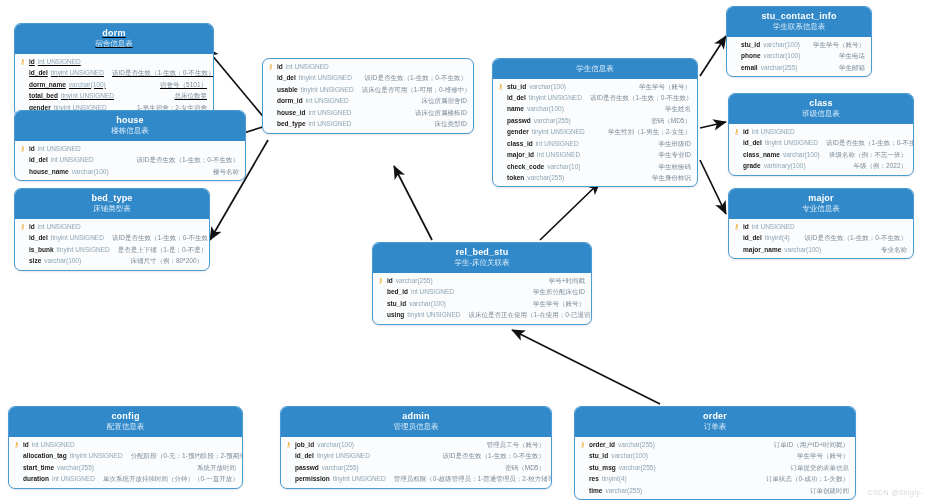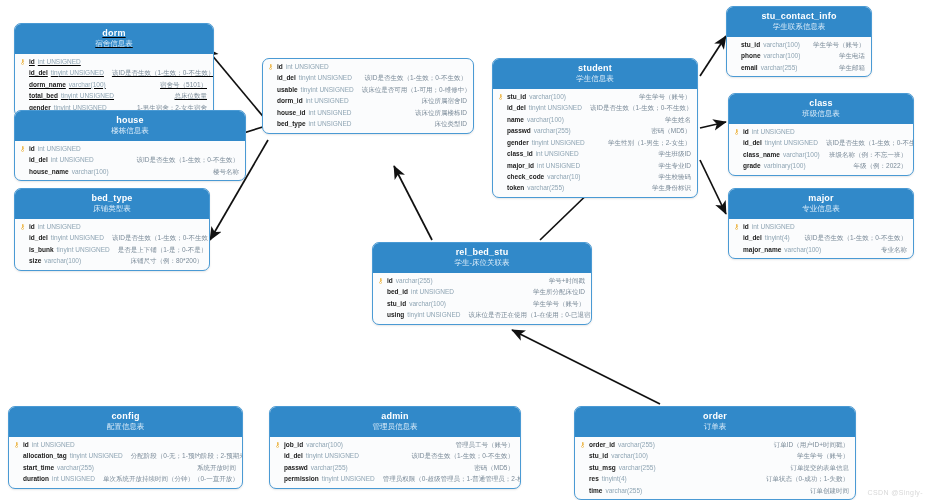--- a/index.html
+++ b/index.html
@@ -208,21 +208,20 @@
         <div class="row">
           <span class="keyslot"></span>
           <span class="fname">bed_type</span>
           <span class="ftype">int UNSIGNED</span>
           <span class="fcomment">床位类型ID</span>
         </div>
       </div>
     </div>
     <div class="tbl" style="left: 492px; top: 58px; width: 206px;">
       <div class="tbl-head">
-        <div class="tbl-name">student</div>
         <div class="tbl-cn">学生信息表</div>
       </div>
       <div class="rows">
         <div class="row">
           <span class="keyslot"><span class="key">⚷</span></span>
           <span class="fname">stu_id</span>
           <span class="ftype">varchar(100)</span>
           <span class="fcomment">学生学号（账号）</span>
         </div>
         <div class="row">
@@ -416,21 +415,21 @@
           <span class="fcomment">系统开放时间</span>
         </div>
         <div class="row">
           <span class="keyslot"></span>
           <span class="fname">duration</span>
           <span class="ftype">int UNSIGNED</span>
           <span class="fcomment">单次系统开放持续时间（分钟）（0-一直开放）</span>
         </div>
       </div>
     </div>
-    <div class="tbl" style="left: 269px; top: 406px; width: 252px;">
+    <div class="tbl" style="left: 280px; top: 406px; width: 272px;">
       <div class="tbl-head">
         <div class="tbl-name">admin</div>
         <div class="tbl-cn">管理员信息表</div>
       </div>
       <div class="rows">
         <div class="row">
           <span class="keyslot"><span class="key">⚷</span></span>
           <span class="fname">job_id</span>
           <span class="ftype">varchar(100)</span>
           <span class="fcomment">管理员工号（账号）</span>

